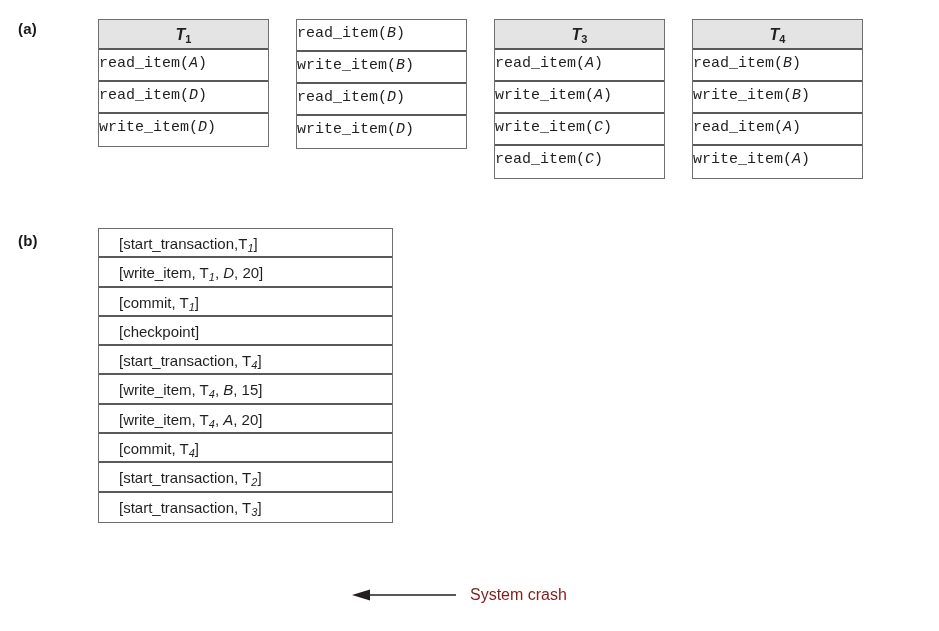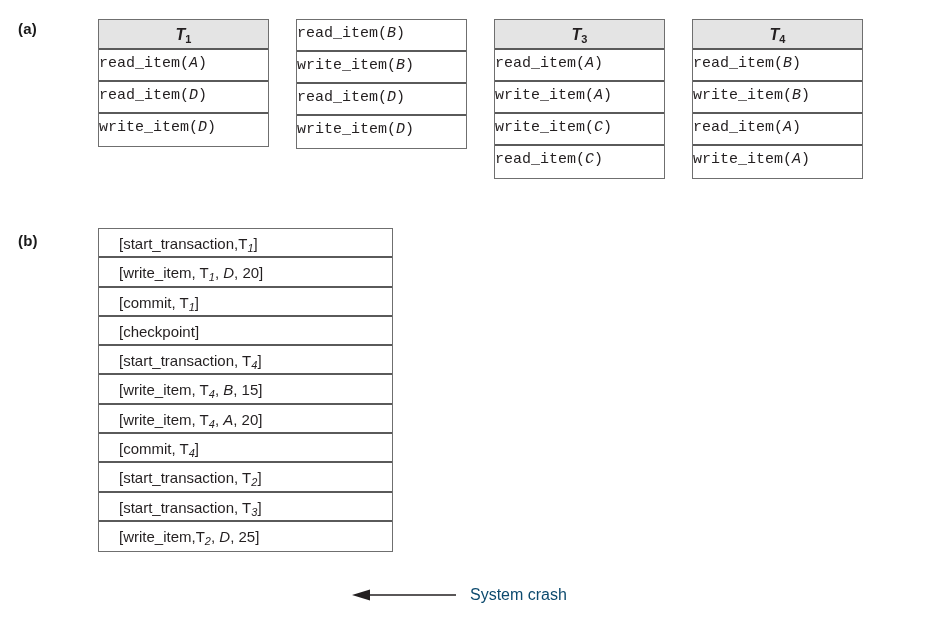--- a/index.html
+++ b/index.html
@@ -111,21 +111,21 @@
     position: absolute;
     left: 352px;
     top: 586px;
     display: flex;
     align-items: center;
     gap: 0px;
   }
   #crash-arrow { display: block; }
   #crash-label {
     font-size: 16px;
-    color: #0c4a6e;
+    color: #7f1d1d;
     margin-left: 14px;
     white-space: nowrap;
   }
 </style>
 </head>
 <body>
 
 <div class="part-label" id="label-a">(a)</div>
 <div class="part-label" id="label-b">(b)</div>
 
@@ -162,21 +162,20 @@
     <div class="log-row"><span>[start_transaction,T</span><sub>1</sub><span>]</span></div>
     <div class="log-row"><span>[write_item, T</span><sub>1</sub><span>, <em>D</em>, 20]</span></div>
     <div class="log-row"><span>[commit, T</span><sub>1</sub><span>]</span></div>
     <div class="log-row"><span>[checkpoint]</span></div>
     <div class="log-row"><span>[start_transaction, T</span><sub>4</sub><span>]</span></div>
     <div class="log-row"><span>[write_item, T</span><sub>4</sub><span>, <em>B</em>, 15]</span></div>
     <div class="log-row"><span>[write_item, T</span><sub>4</sub><span>, <em>A</em>, 20]</span></div>
     <div class="log-row"><span>[commit, T</span><sub>4</sub><span>]</span></div>
     <div class="log-row"><span>[start_transaction, T</span><sub>2</sub><span>]</span></div>
     <div class="log-row"><span>[start_transaction, T</span><sub>3</sub><span>]</span></div>
-    <div class="log-row"><span>[write_item,T</span><sub>2</sub><span>, <em>D</em>, 25]</span></div>
   </div>
 
 <div id="crash-annotation">
   <svg id="crash-arrow" width="104" height="14" viewBox="0 0 104 14">
     <line x1="16" y1="7" x2="104" y2="7" stroke="#231f20" stroke-width="1.6"></line>
     <polygon points="0,7 18,1.5 18,12.5" fill="#231f20"></polygon>
   </svg>
   <span id="crash-label">System crash</span>
 </div>
 

